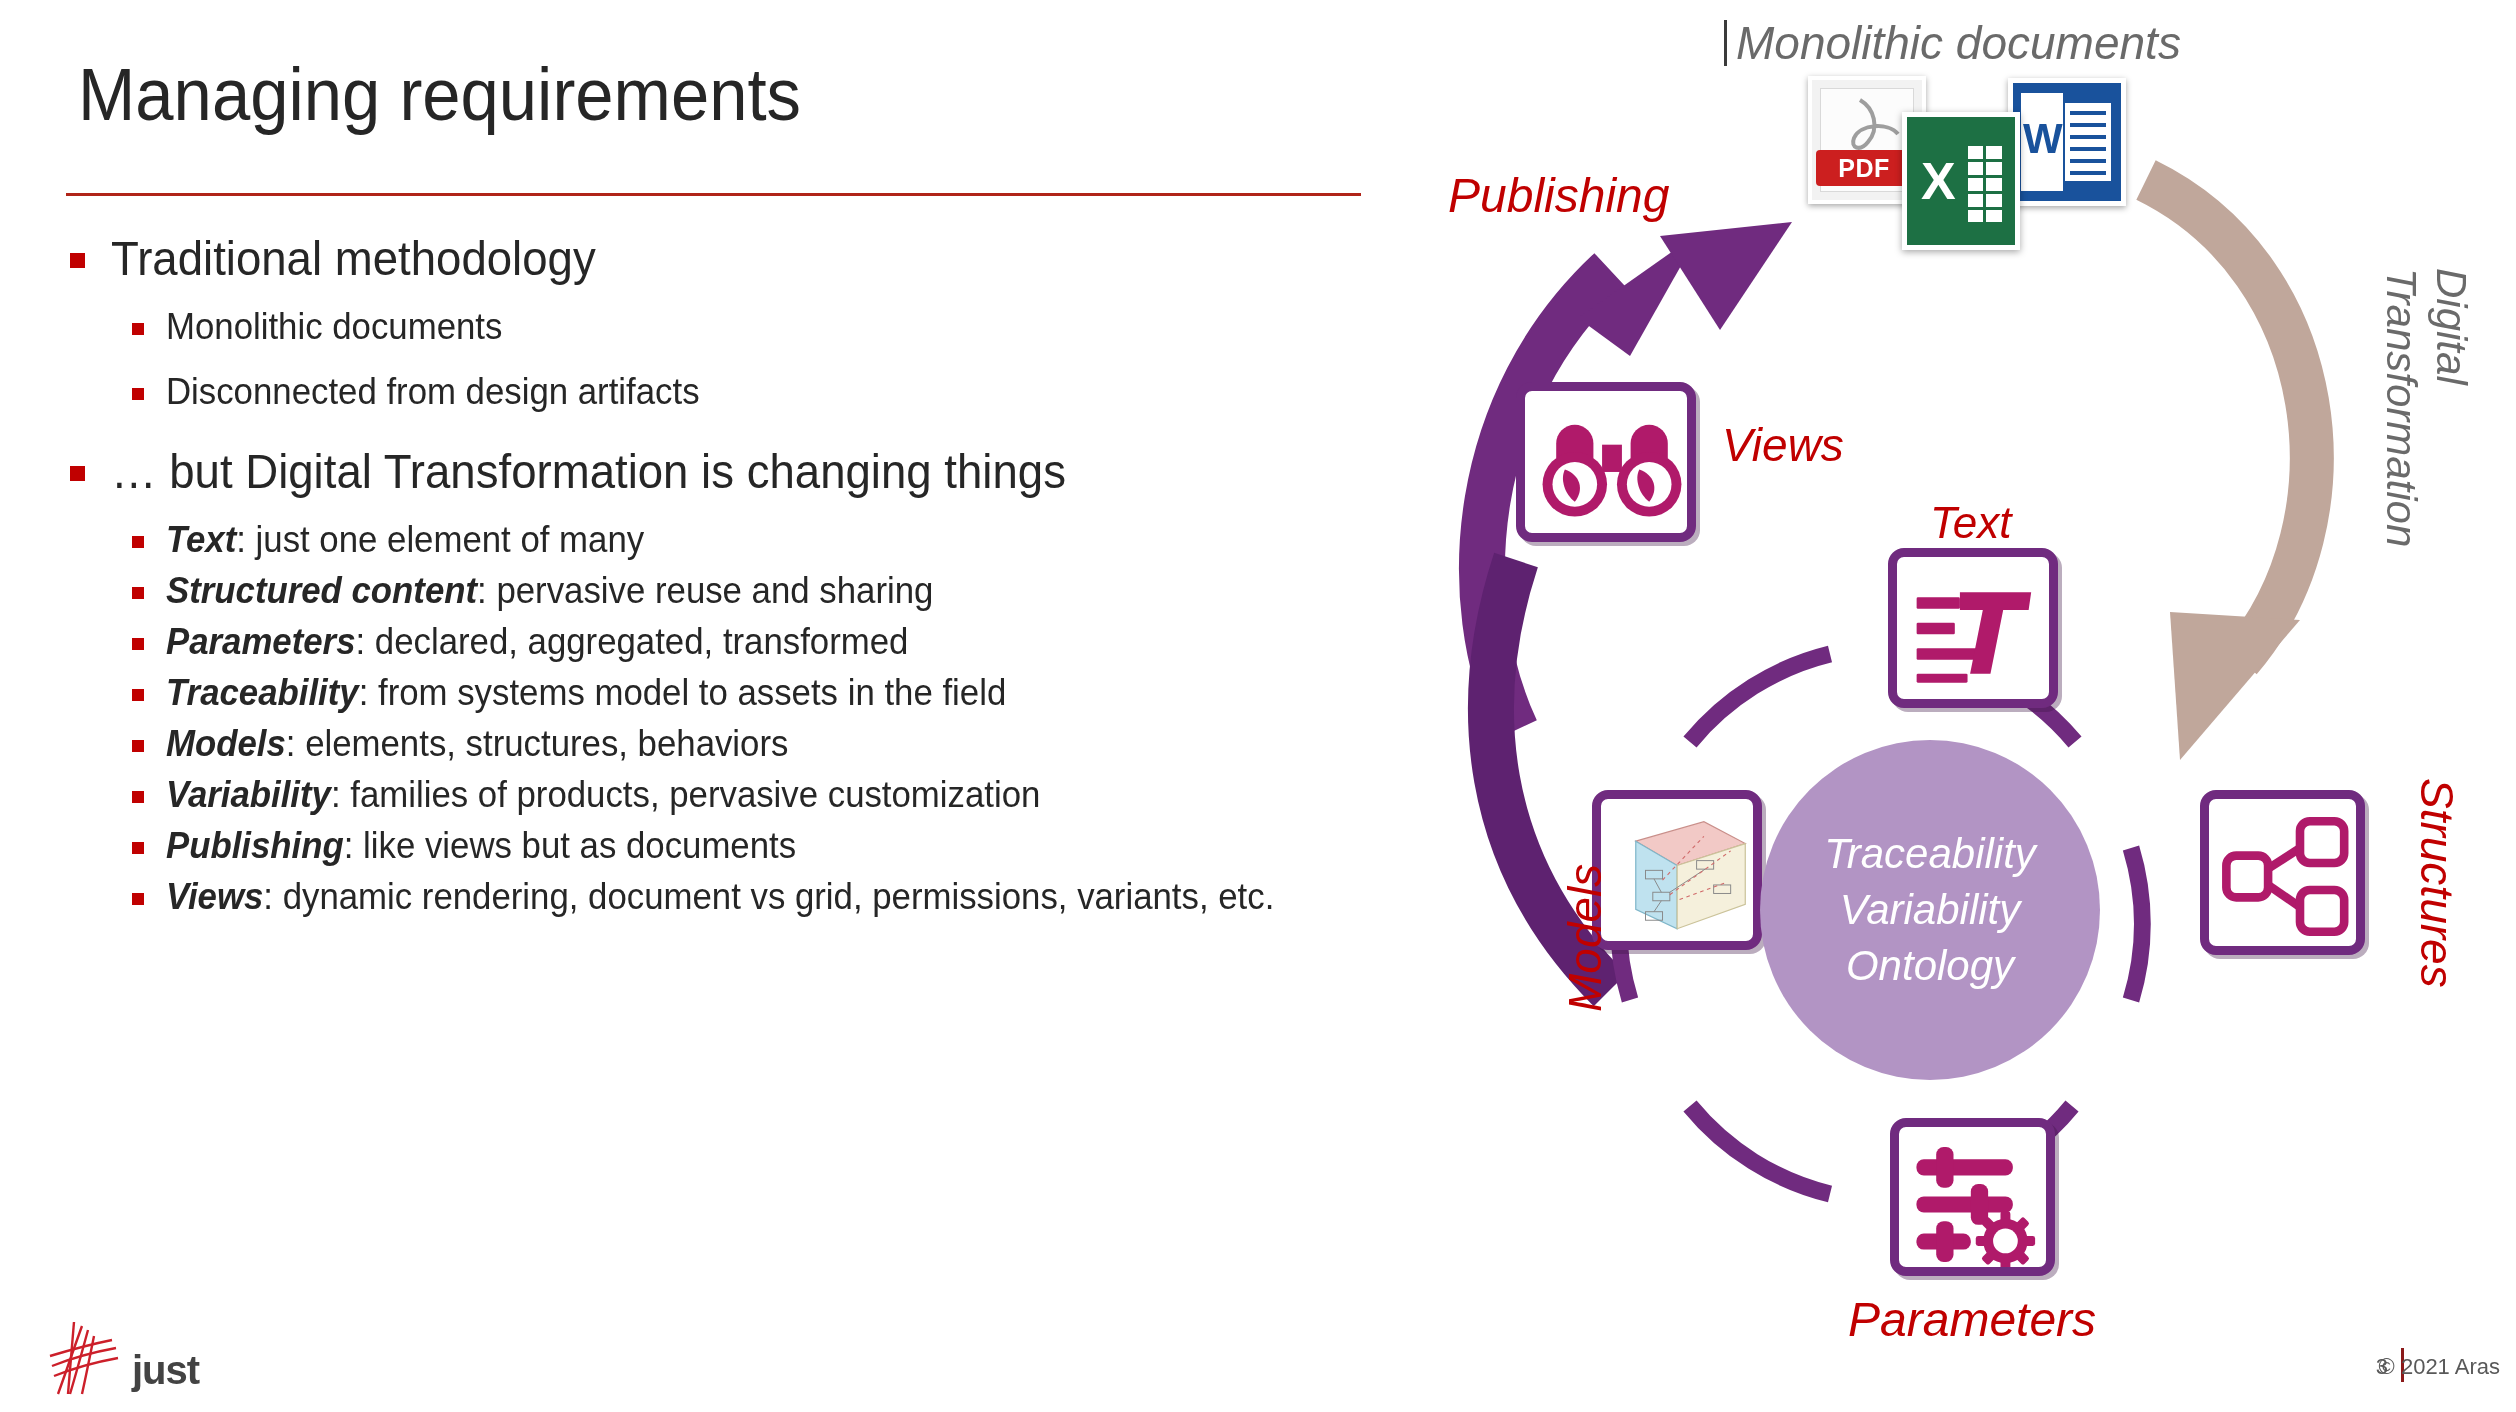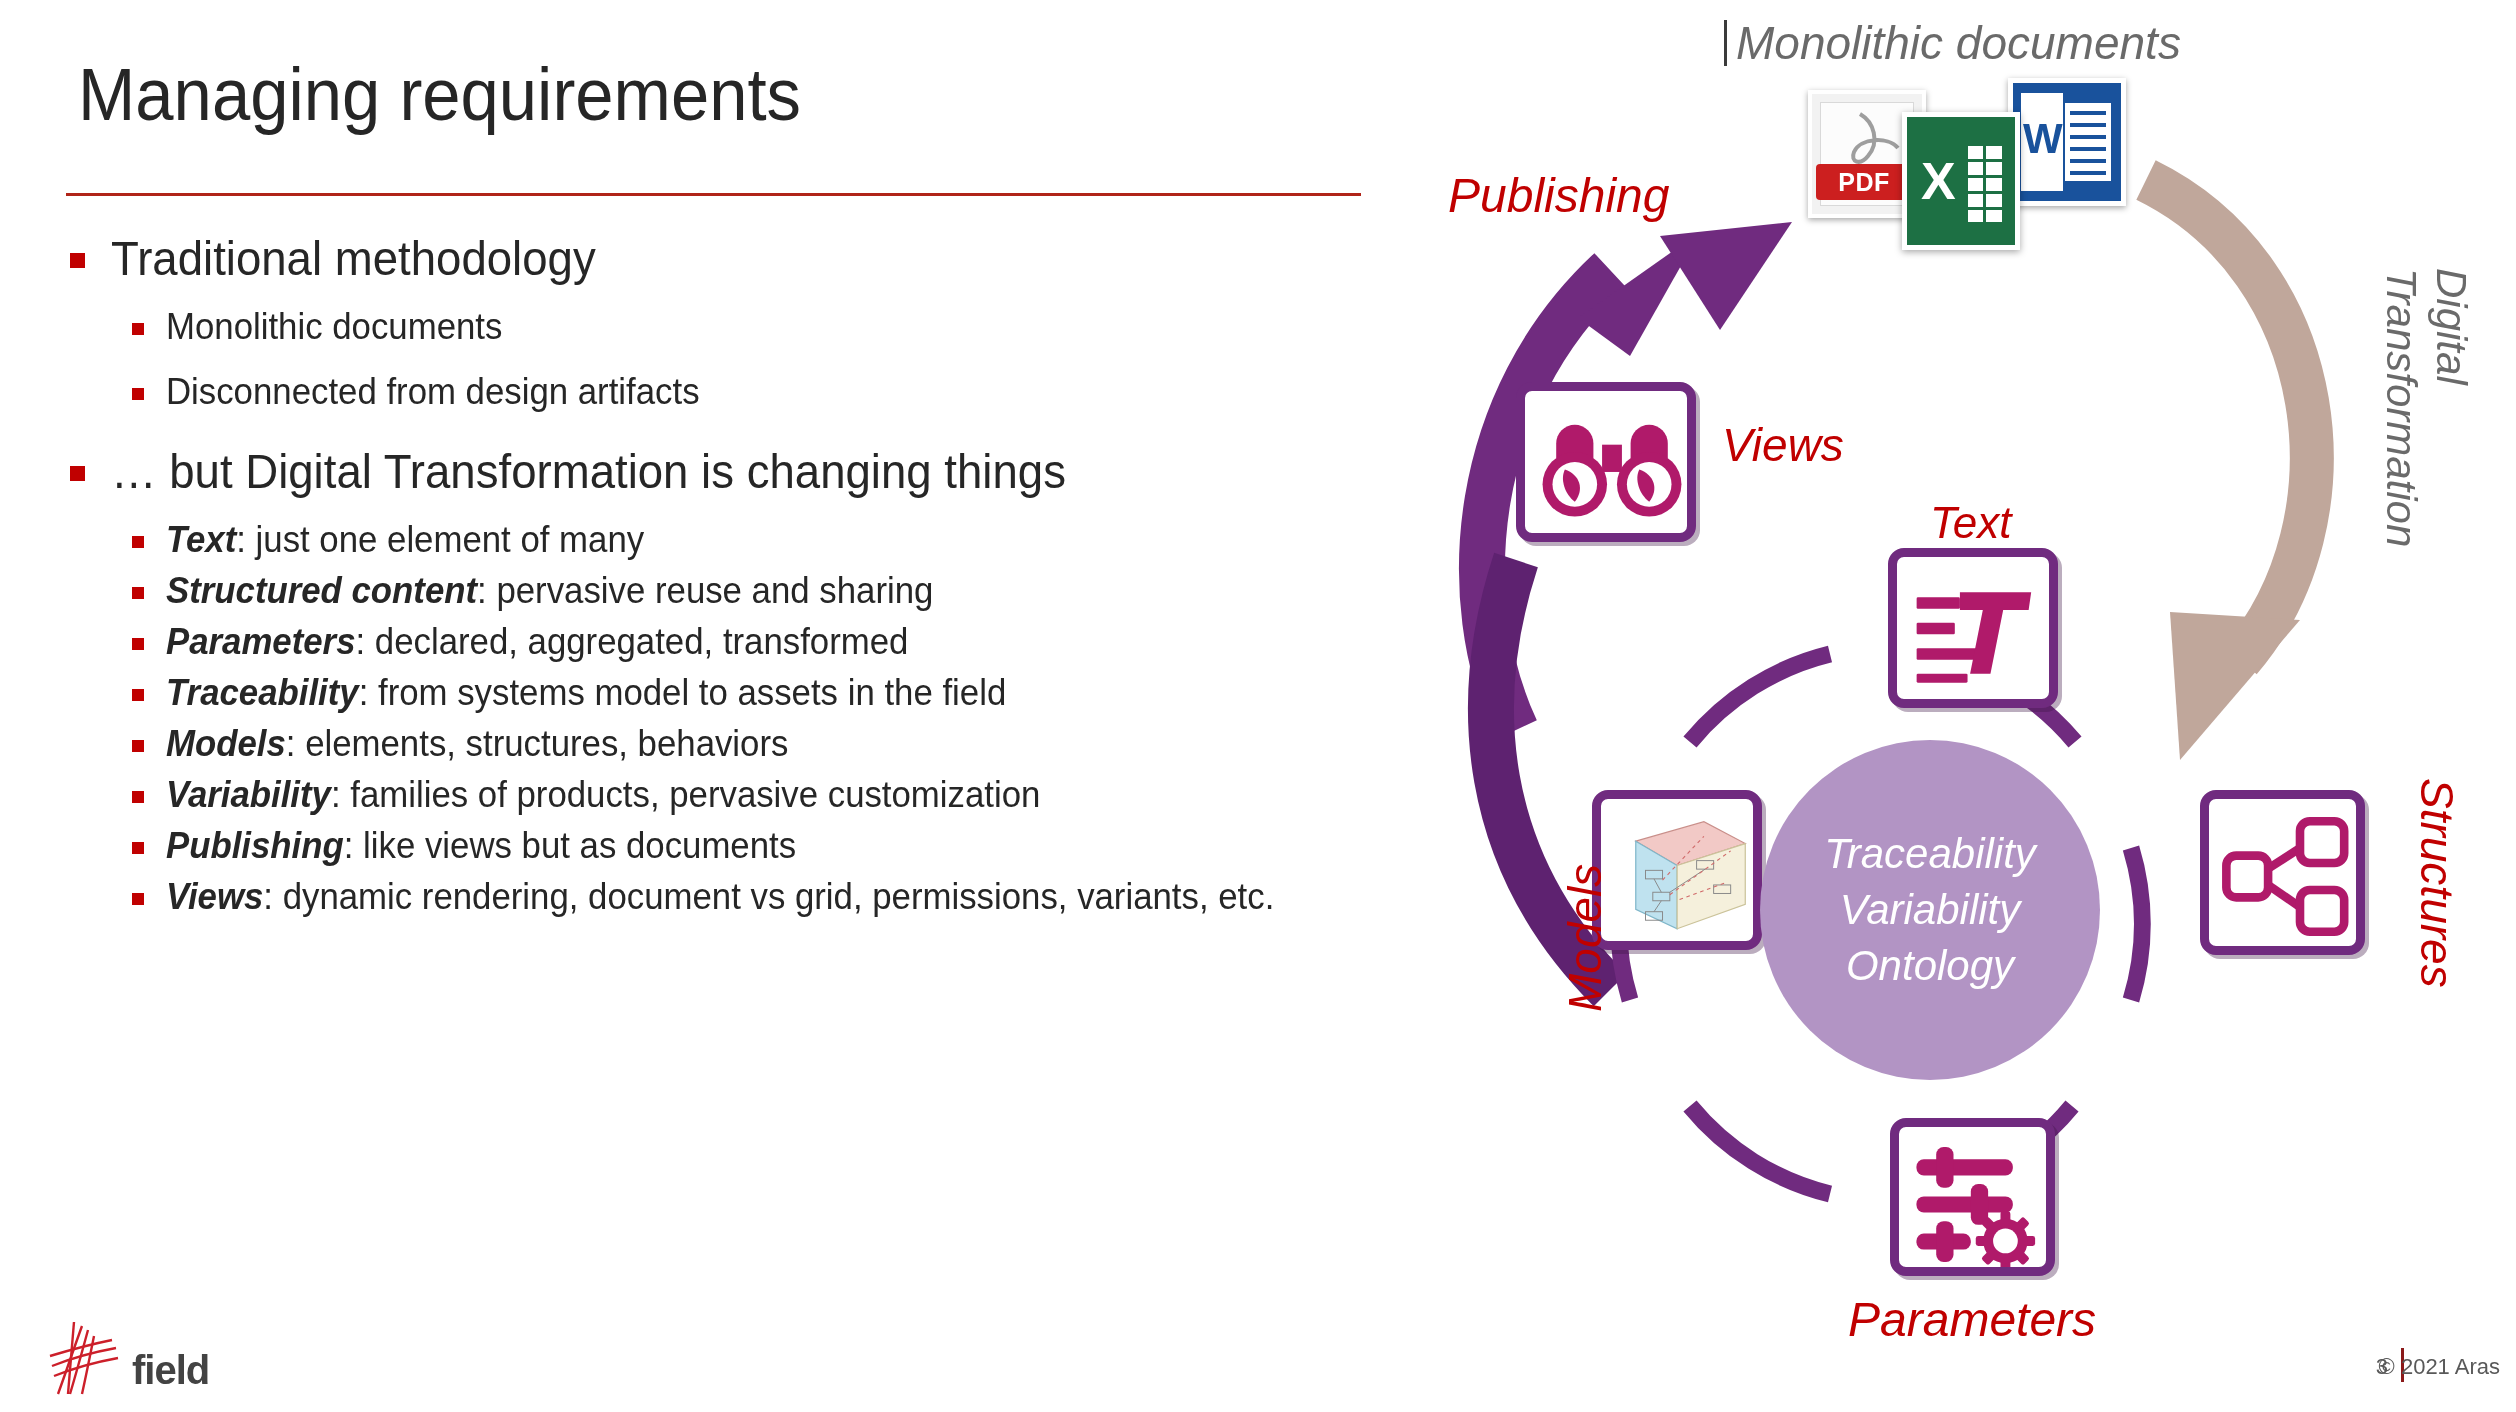--- a/index.html
+++ b/index.html
@@ -213,21 +213,21 @@
       <path d="M2072,1106 A262,262 0 0 1 1932,1194"></path>
       <path d="M1830,1194 A262,262 0 0 1 1690,1106"></path>
       <path d="M1630,1000 A262,262 0 0 1 1630,848"></path>
       <path d="M1690,742 A262,262 0 0 1 1830,654"></path>
     </g>
   </svg>
 
   <div class="mono-caret"></div>
   <div class="lbl-gray" style="left:1736px;top:16px;">Monolithic documents</div>
 
-  <div class="doc" style="left:1808px;top:90px;z-index:2;">
+  <div class="doc" style="left:1808px;top:76px;z-index:2;">
     <div class="pdf-card">
       <div class="pdf-inner"></div>
       <svg width="70" height="70" style="position:absolute;left:28px;top:14px;">
         <path d="M20,6 C34,14 40,34 28,48 C20,58 10,54 14,44 C20,30 48,28 58,40" stroke="#9e9e9e" stroke-width="4" fill="none"></path>
       </svg>
       <div class="pdf-band">PDF</div>
     </div>
   </div>
 
   <div class="doc" style="left:2008px;top:78px;z-index:2;">
@@ -379,20 +379,20 @@
       <g stroke="#cc1f2a" stroke-width="2.4" fill="none">
         <path d="M42,6 C34,28 26,52 18,74"></path>
         <path d="M48,10 C42,32 36,54 30,74"></path>
         <path d="M54,16 C50,36 46,56 42,74"></path>
         <path d="M34,2 C32,26 30,50 28,74"></path>
         <path d="M12,46 C32,38 54,32 76,28"></path>
         <path d="M14,56 C34,48 56,42 78,38"></path>
         <path d="M10,36 C30,30 52,24 72,20"></path>
       </g>
     </svg>
-    <div class="logo-text">field</div>
+    <div class="logo-text">just</div>
   </div>
 
   <div class="pagenum">3</div>
   <div class="pagediv"></div>
   <div class="copyright" style="right:16px;">© 2021 Aras</div>
 
 </div>
 
 </body></html>

